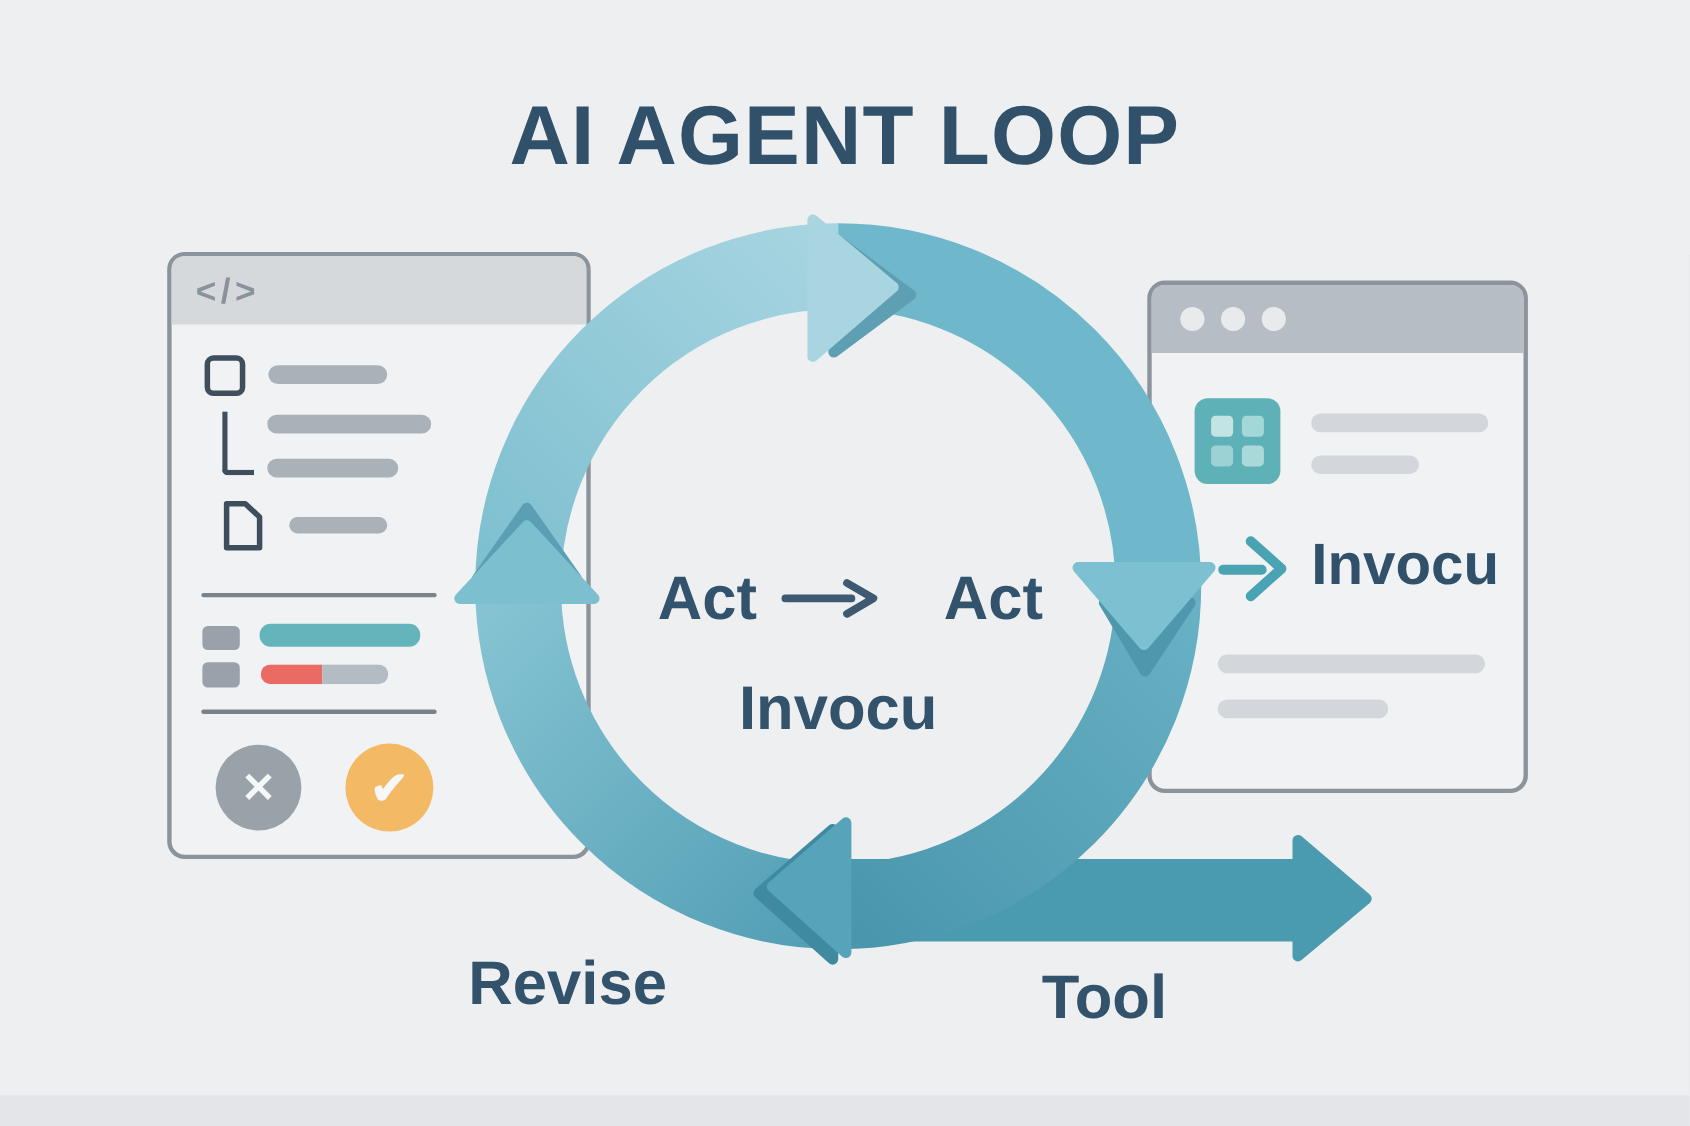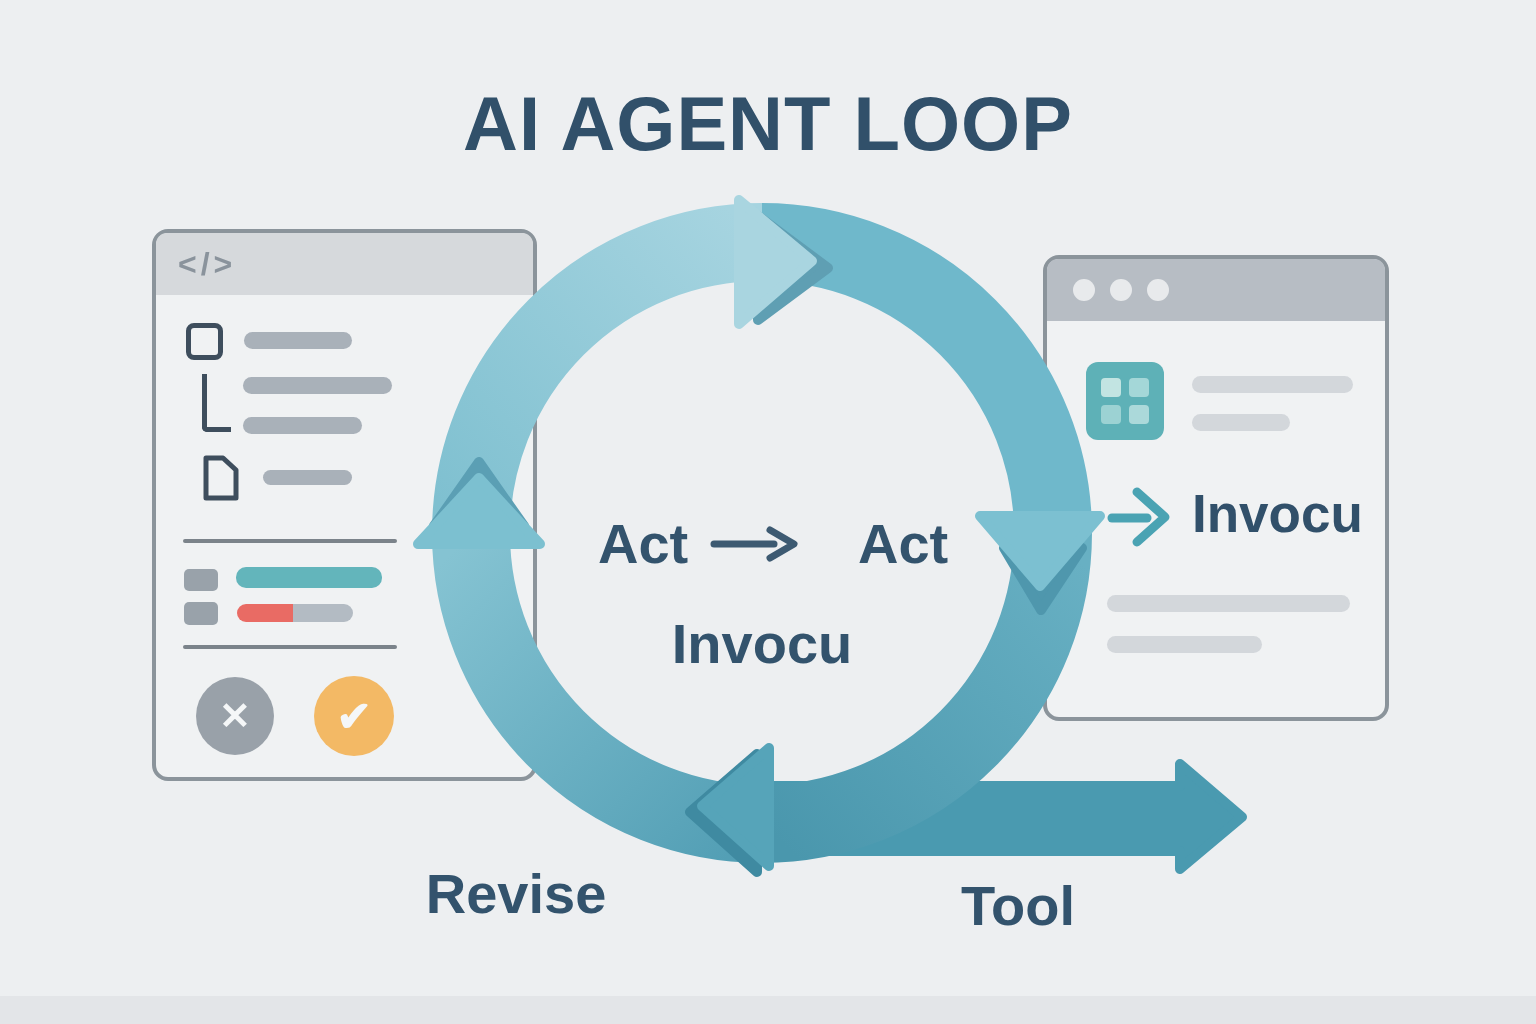--- a/index.html
+++ b/index.html
@@ -82,21 +82,21 @@
   .stage { position:absolute; z-index:3; font-size:56px; font-weight:bold; color:#33536d; }
   .cx { transform:translateX(-50%); }
   .stage-plan    { left:762px; top:402px; }
   .stage-act-l   { left:598px; top:511px; }
   .stage-act-r   { left:858px; top:511px; }
   .stage-observe { left:762px; top:611px; }
   .act-arrow { position:absolute; left:708px; top:524px; z-index:3; }
   .caption { position:absolute; z-index:3; font-size:56px; font-weight:bold;
              color:#33536d; transform:translateX(-50%); }
   .caption-revise { left:480px;  top:861px;margin-left:36px; }
-  .caption-tool   { left:1004px; top:873px;margin-left:14px; }
+  .caption-tool   { left:1004px; top:873px; }
 </style>
 </head>
 <body>
 
 <div class="canvas">
 
   <div class="title">AI AGENT LOOP</div>
 
   <div class="panel panel-left">
     <div class="panel-header">

